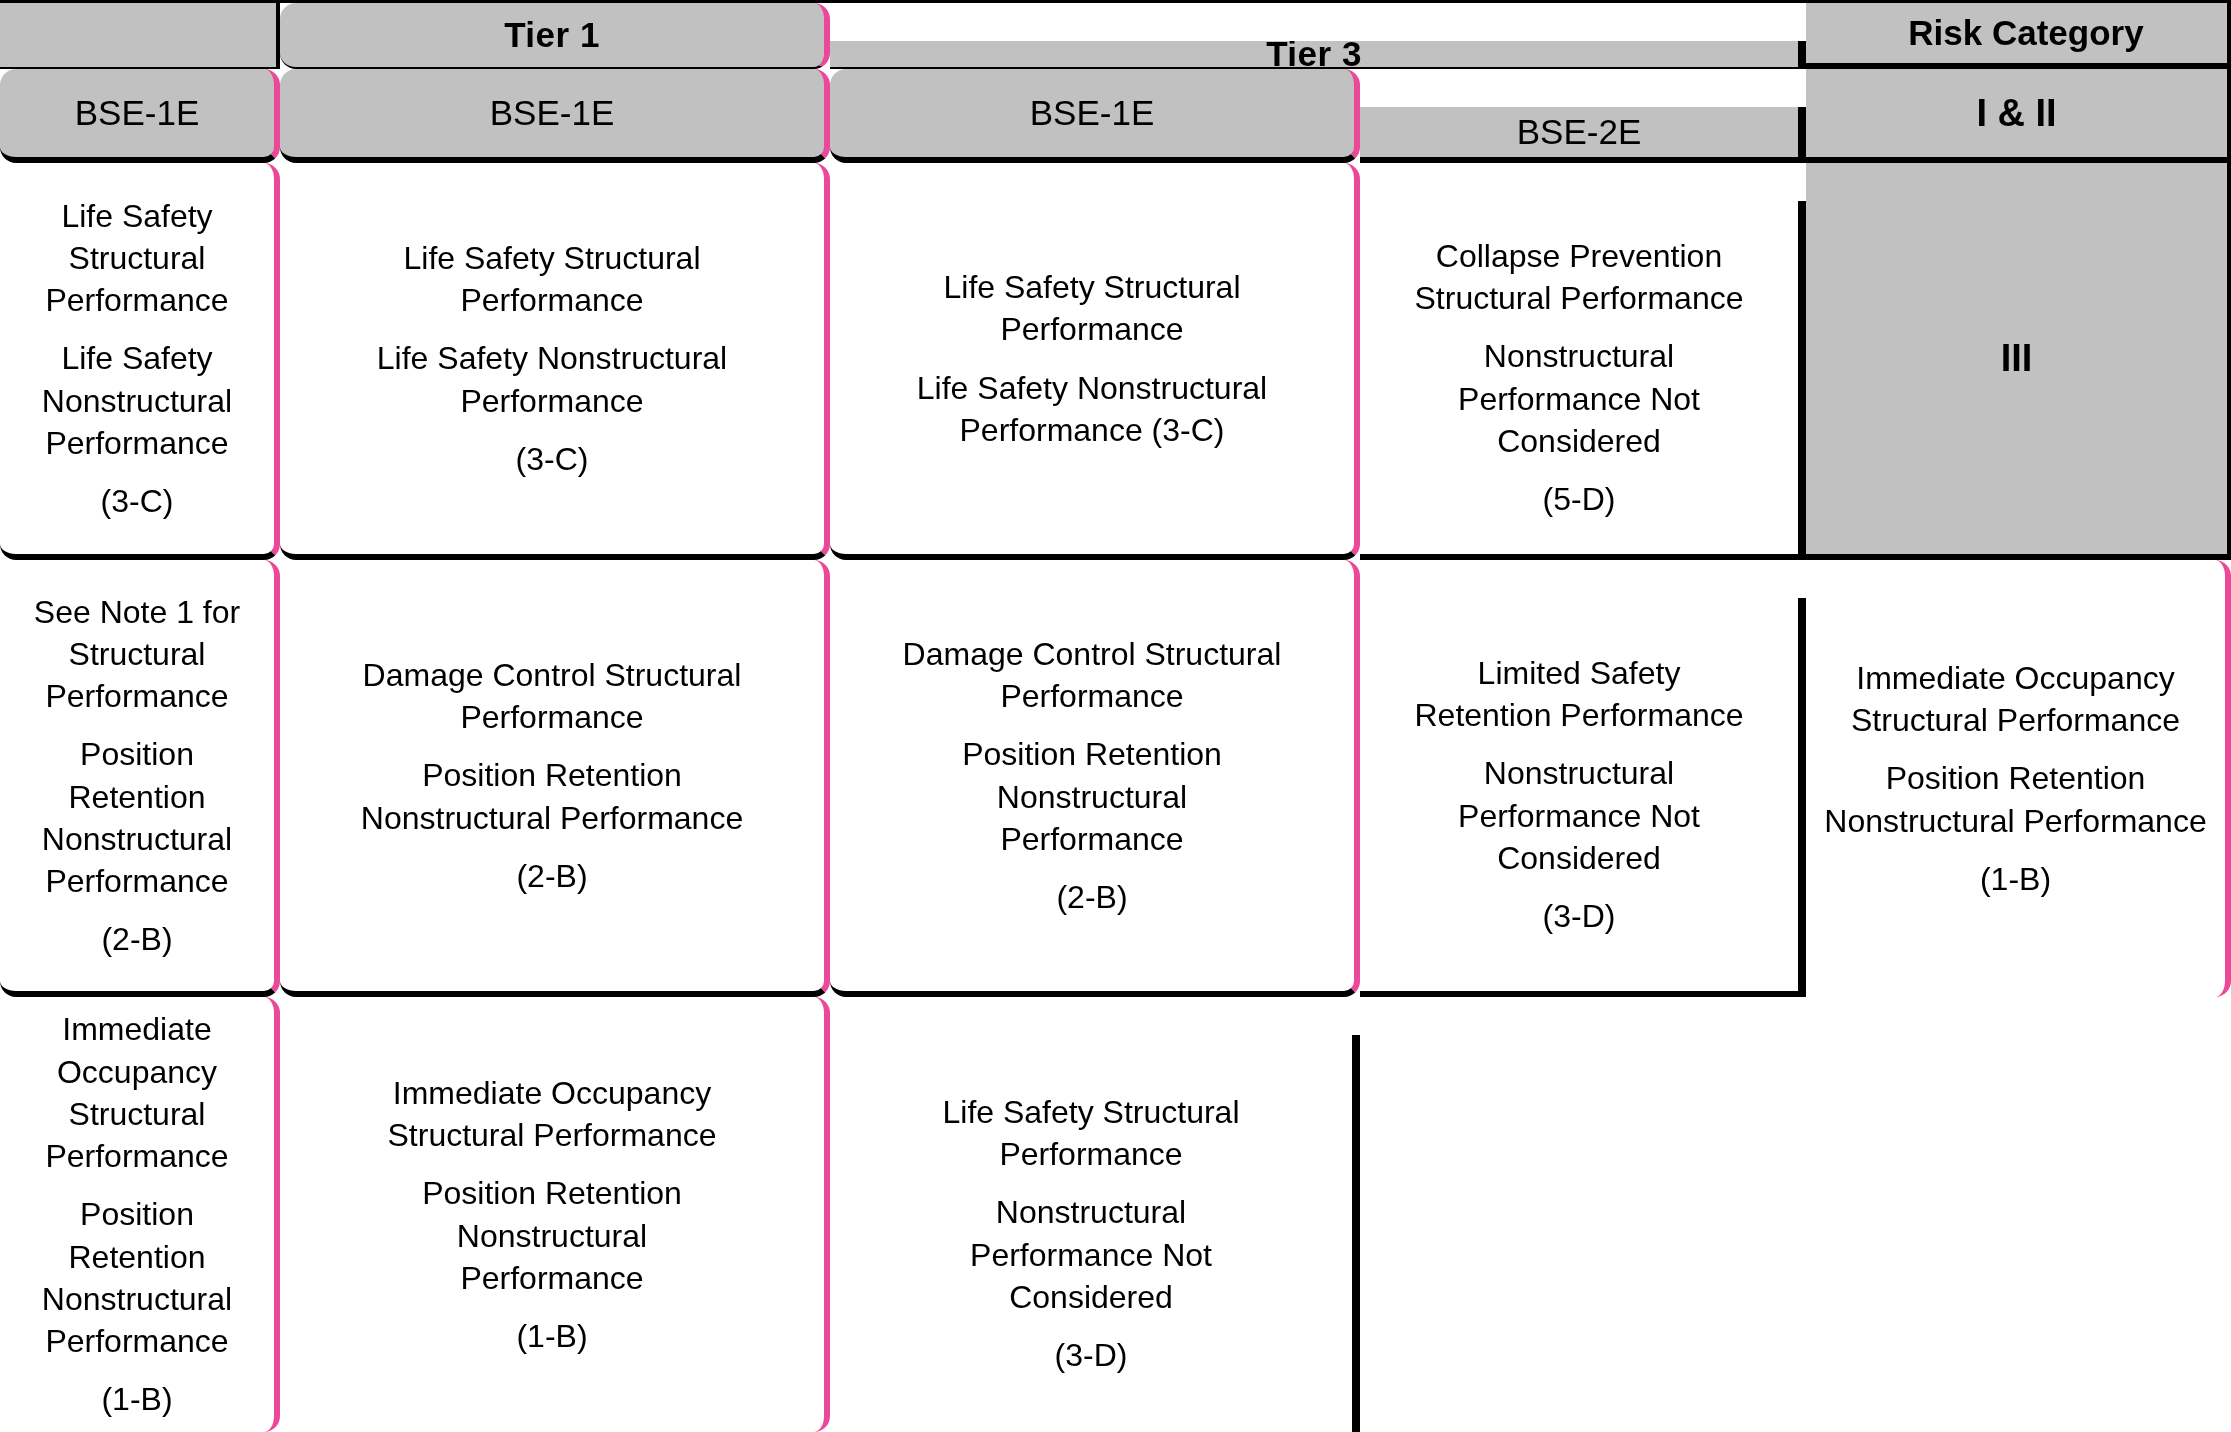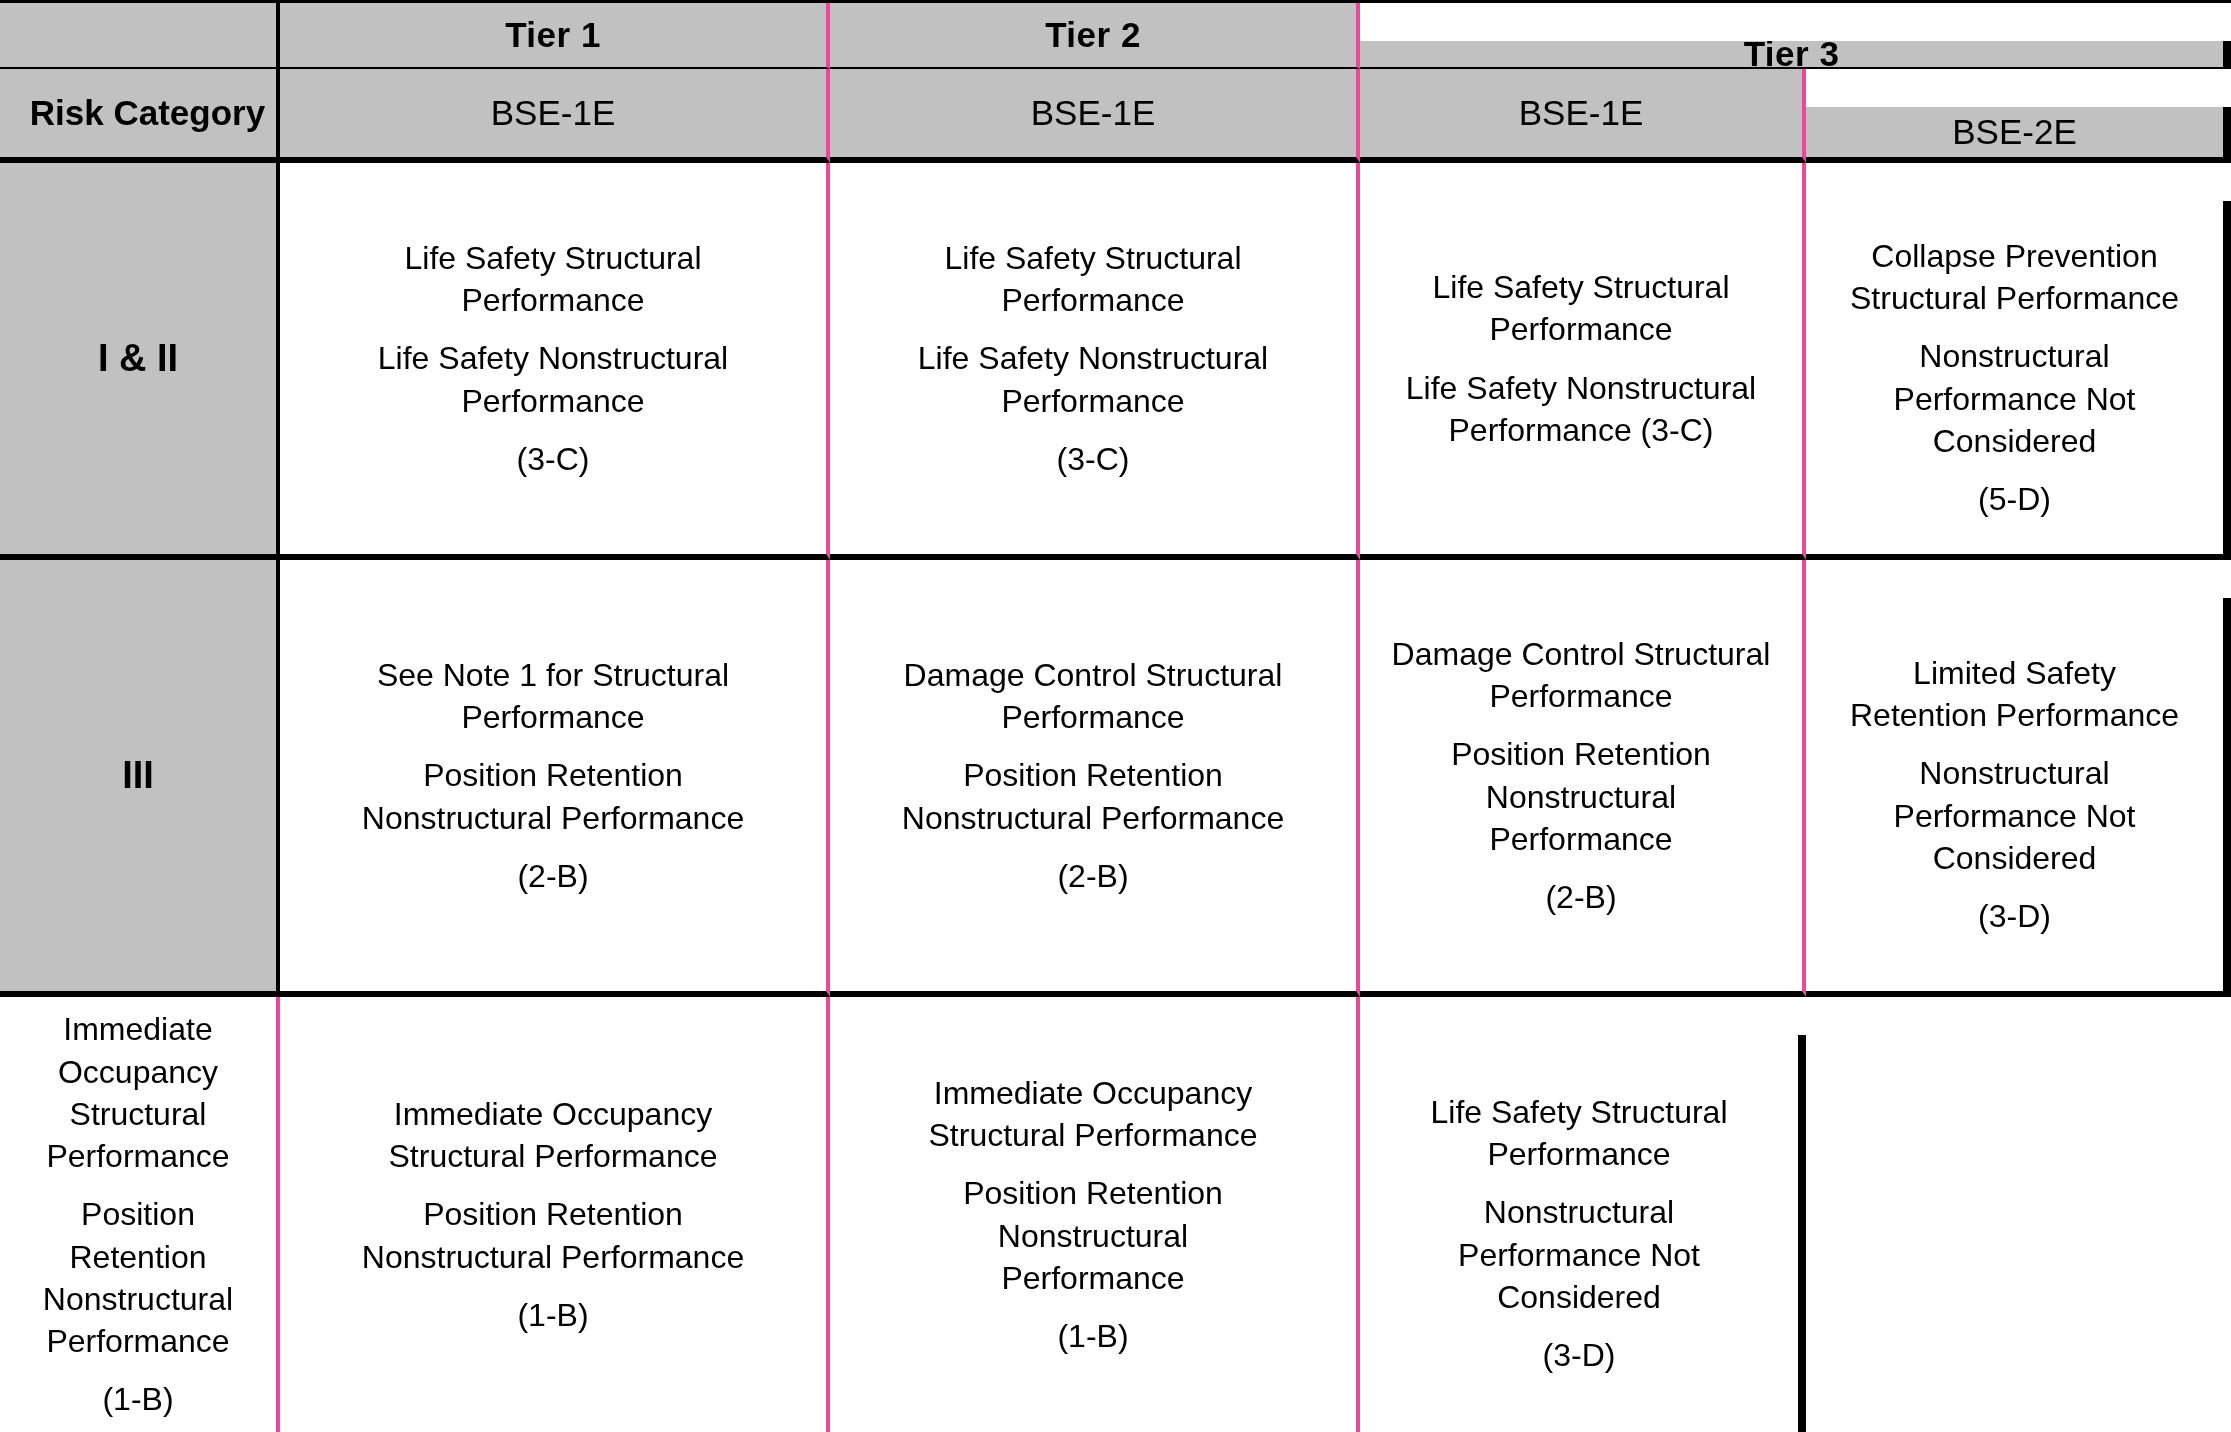--- a/index.html
+++ b/index.html
@@ -30,21 +30,21 @@
     align-items: center;
     justify-content: center;
     text-align: center;
     overflow: hidden;
   }
   .gray  { background: #c1c1c1; }
   .white { background: #ffffff; }
 
   
   .vr0 { border-right: 4px solid #000; }  
-  .vr  { border-right: 4px solid #ec4899; }  
+  .vr  { border-right: 6px solid #ec4899; border-radius: 16px; }  
   .vre { border-right: 8px solid #000; margin-top: 38px; }  
 
   
   .hb-thin  { border-bottom: 2px solid #000; }  
   .hb-thick { border-bottom: 6px solid #000; }  
 
   .tier-label {
     font-size: 35px;
     font-weight: bold;
     letter-spacing: 0.5px;
@@ -73,23 +73,20 @@
   .para:empty { display: none; }
 </style>
 </head>
 <body>
 
 <div class="table">
 
   <div class="c gray vr0 hb-thin"></div>
   <div class="c gray vr hb-thin">
     <span class="tier-label">Tier 1</span>
-  </div>
-  <div class="c gray vr hb-thin">
-    <span class="tier-label">Tier 2</span>
   </div>
   <div class="c gray vre hb-thin span2">
     <span class="tier-label">Tier 3</span>
   </div>
 
   <div class="c gray vr0 hb-thick">
     <span class="risk-label">Risk Category</span>
   </div>
   <div class="c gray vr hb-thick">
     <span class="hazard-label">BSE-1E</span>

